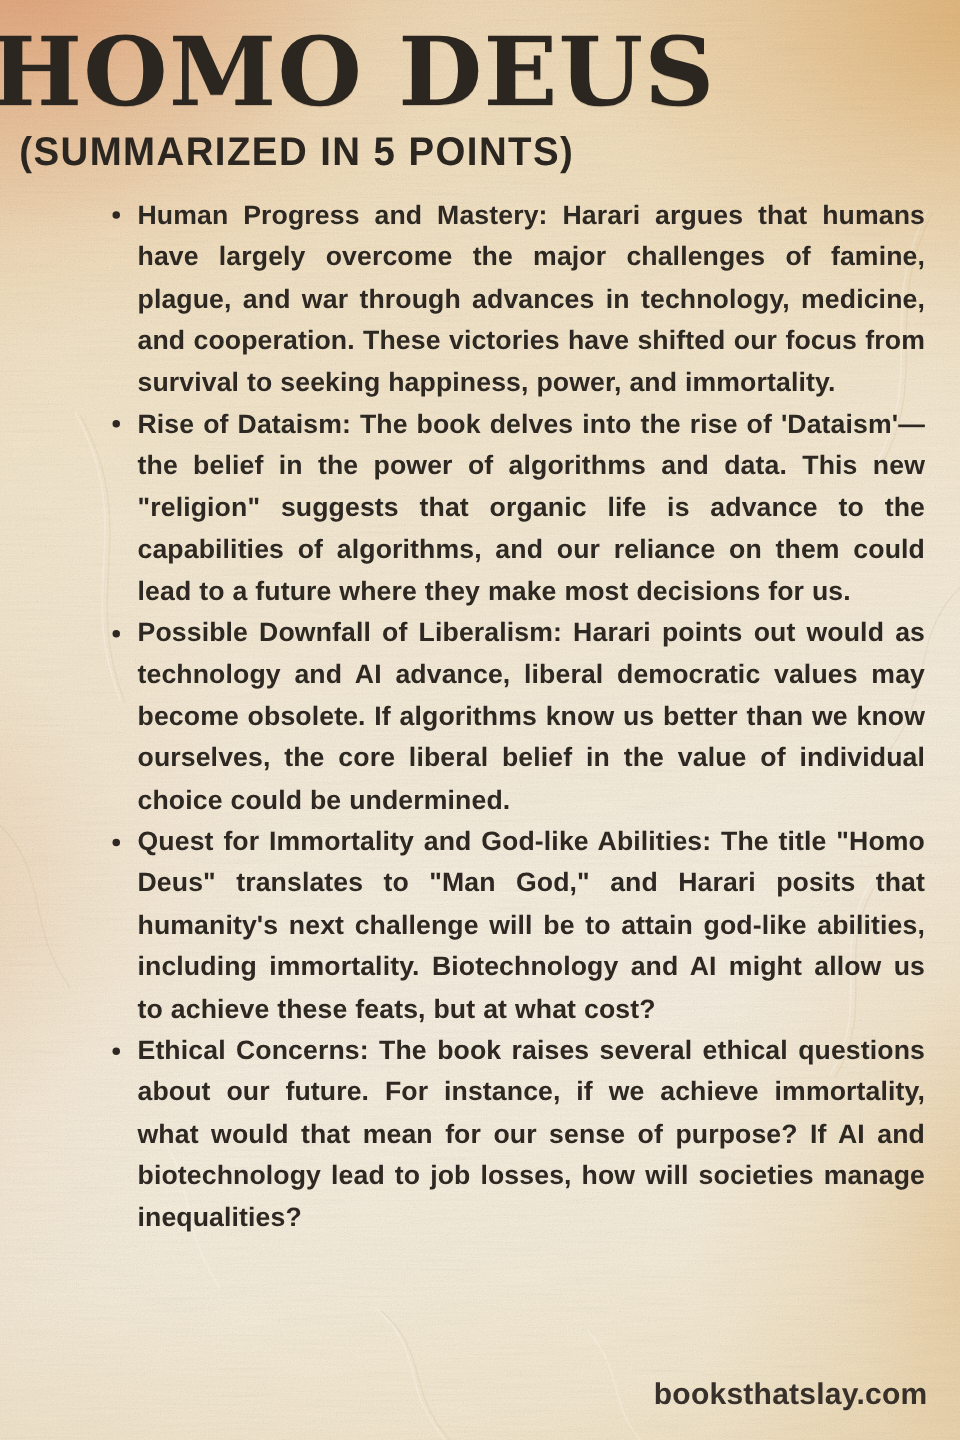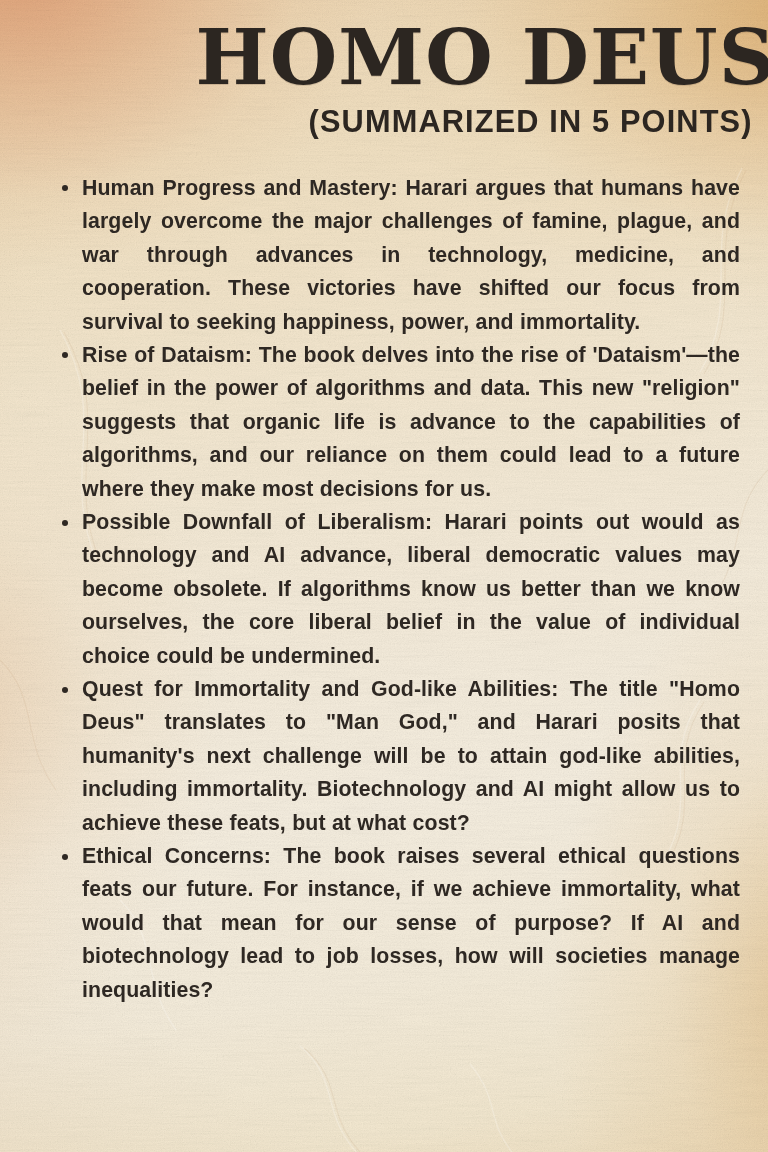--- a/index.html
+++ b/index.html
@@ -82,21 +82,21 @@
   }
 
   
   #content {
     position:absolute;
     inset:0;
     padding:0;
   }
 
   .title-block {
-    text-align:right;
+    text-align:left;
     padding-top:22px;
   }
 
   #main-title {
     font-family:"DejaVu Serif", serif;
     font-size:76px;
     line-height:0.96;
     font-weight:700;
     color:#2c2621;
     letter-spacing:1px;
@@ -109,22 +109,22 @@
     font-family:"Liberation Sans", sans-serif;
     font-size:32px;
     font-weight:700;
     color:#2c2621;
     letter-spacing:1.2px;
     transform:scaleX(0.96);
   }
 
   #points-list {
     list-style:none;
-    margin:32px 0 0 0;
-    padding:0 28px 0 60px;
+    margin:16px 0 0 0;
+    padding:0 28px 0 88px;
   }
 
   #points-list li {
     position:relative;
     font-size:21.3px;
     line-height:33.4px;
     font-weight:700;
     color:#2e2823;
     text-align:justify;
     text-justify:inter-word;
@@ -207,18 +207,19 @@
     <div class="title-block">
       <div id="main-title">HOMO DEUS</div>
       <div id="sub-title">(SUMMARIZED IN 5 POINTS)</div>
     </div>
 
     <ul id="points-list">
       <li>Human Progress and Mastery: Harari argues that humans have largely overcome the major challenges of famine, plague, and war through advances in technology, medicine, and cooperation. These victories have shifted our focus from survival to seeking happiness, power, and immortality.</li>
       <li>Rise of Dataism: The book delves into the rise of 'Dataism'—the belief in the power of algorithms and data. This new "religion" suggests that organic life is advance to the capabilities of algorithms, and our reliance on them could lead to a future where they make most decisions for us.</li>
       <li>Possible Downfall of Liberalism: Harari points out would as technology and AI advance, liberal democratic values may become obsolete. If algorithms know us better than we know ourselves, the core liberal belief in the value of individual choice could be undermined.</li>
       <li>Quest for Immortality and God-like Abilities: The title "Homo Deus" translates to "Man God," and Harari posits that humanity's next challenge will be to attain god-like abilities, including immortality. Biotechnology and AI might allow us to achieve these feats, but at what cost?</li>
-      <li>Ethical Concerns: The book raises several ethical questions feats our future. For instance, if we achieve immortality, what would that mean for our sense of purpose? If AI and biotechnology lead to job losses, how will societies manage inequalities?</li>
+      <li>Ethical Concerns: The book raises several ethical questions about our future. For instance, if we achieve immortality, what would that mean for our sense of purpose? If AI and biotechnology lead to job losses, how will societies manage inequalities?</li>
     </ul>
 
+    <div id="footer">booksthatslay.com</div>
 
   </div>
 </div>
 
 </body></html>

